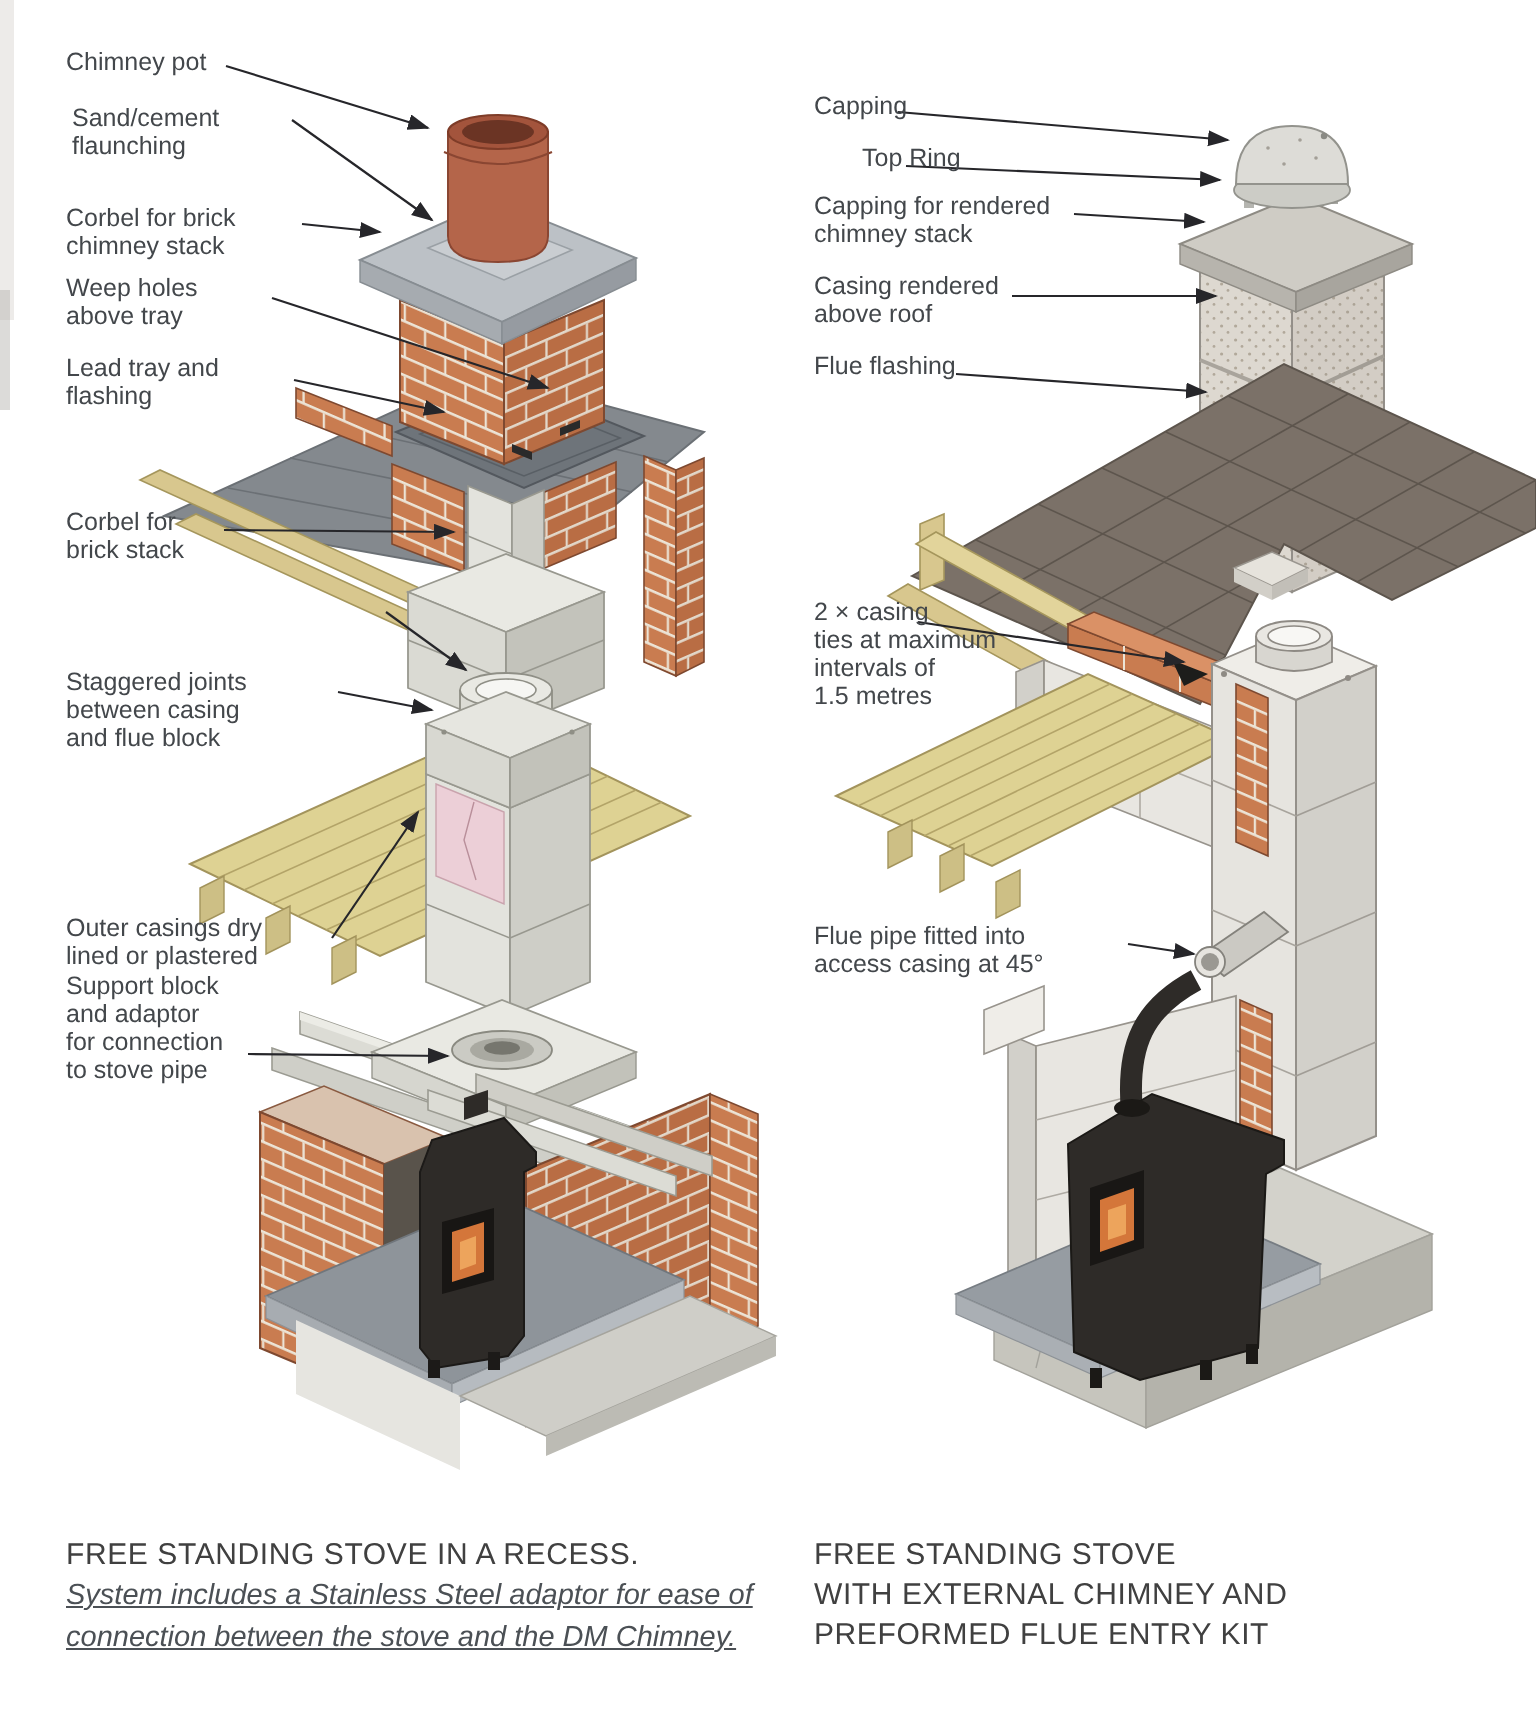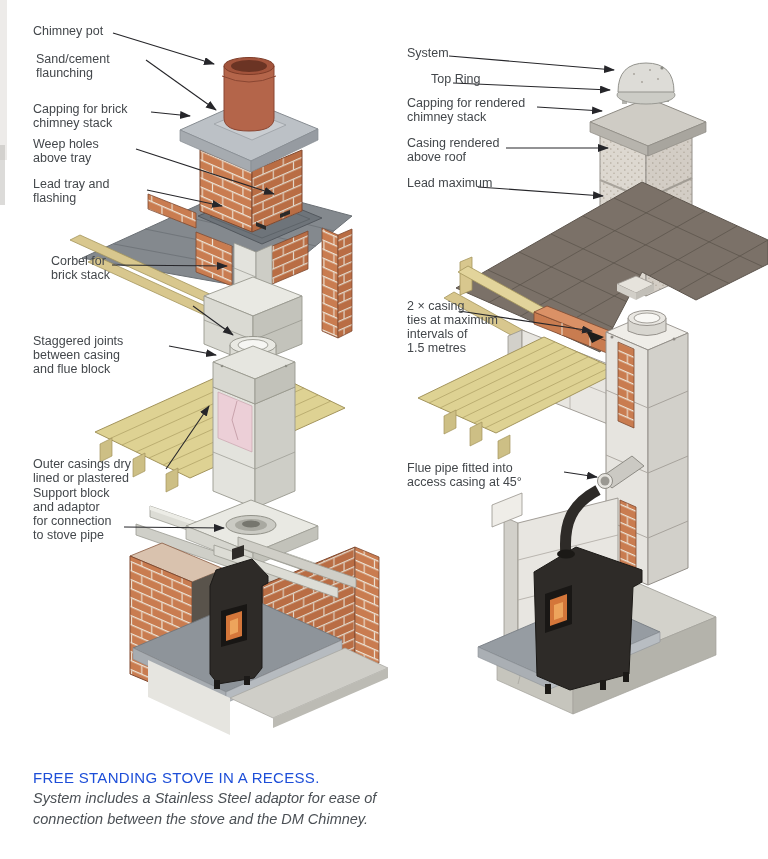--- a/index.html
+++ b/index.html
@@ -1,24 +1,24 @@
 <!DOCTYPE html>
 <html><head>
 <meta charset="utf-8">
 <style>
   html,body{margin:0;padding:0;background:#ffffff;}
   #stage{position:relative;width:768px;height:859px;background:#ffffff;overflow:hidden;
          font-family:"Liberation Sans",sans-serif;}
   #fig{position:absolute;left:0;top:0;width:768px;height:859px;}
   .lbl{position:absolute;font-size:12.5px;line-height:14px;color:#43474b;
        white-space:pre-line;letter-spacing:0;}
-  .cap-title{position:absolute;font-size:15px;line-height:20px;color:#1d4ed8;
+  .cap-title{position:absolute;font-size:15px;line-height:20px;color:#404040;
        letter-spacing:.3px;white-space:pre-line;}
   .cap-body{position:absolute;font-size:14.5px;line-height:21px;color:#4b5055;
-       font-style:italic;white-space:pre-line;}
+       font-style:italic;white-space:pre-line;text-decoration:underline;}
 </style>
 </head>
 <body>
 
 <div id="stage">
 
 <svg id="fig" viewBox="0 0 768 859" xmlns="http://www.w3.org/2000/svg">
   <defs>
     <marker id="ah" markerWidth="12" markerHeight="10" refX="10" refY="4" orient="auto" markerUnits="userSpaceOnUse">
       <path d="M0,0 L11,4 L0,8 Z" fill="#26262a"></path>
@@ -373,49 +373,52 @@
     <line x1="506" y1="148" x2="608" y2="148" marker-end="url(#ah)"></line>
     <line x1="478" y1="187" x2="603" y2="196" marker-end="url(#ah)"></line>
     <line x1="459" y1="311" x2="592" y2="331" marker-end="url(#ah)"></line>
     <line x1="564" y1="472" x2="597" y2="477" marker-end="url(#ah)"></line>
   </g>
 </svg>
 
   <div class="lbl" style="left:33px;top:24px;width:120px">Chimney pot</div>
   <div class="lbl" style="left:36px;top:52px;width:130px">Sand/cement
 flaunching</div>
-  <div class="lbl" style="left:33px;top:102px;width:130px">Capping for brick
+  <div class="lbl" style="left:33px;top:102px;width:130px">Corbel for brick
 chimney stack</div>
   <div class="lbl" style="left:33px;top:177px;width:120px">Lead tray and
 flashing</div>
   <div class="lbl" style="left:33px;top:137px;width:120px">Weep holes
 above tray</div>
-  <div class="lbl" style="left:51px;top:254px;width:110px">Corbel for
+  <div class="lbl" style="left:33px;top:254px;width:110px">Corbel for
 brick stack</div>
   <div class="lbl" style="left:33px;top:334px;width:140px">Staggered joints
 between casing
 and flue block</div>
   <div class="lbl" style="left:33px;top:457px;width:140px">Outer casings dry
 lined or plastered</div>
   <div class="lbl" style="left:33px;top:486px;width:120px">Support block
 and adaptor
 for connection
 to stove pipe</div>
 
-  <div class="lbl" style="left:407px;top:46px;width:110px">System</div>
+  <div class="lbl" style="left:407px;top:46px;width:110px">Capping</div>
   <div class="lbl" style="left:431px;top:72px;width:110px">Top Ring</div>
   <div class="lbl" style="left:407px;top:96px;width:145px">Capping for rendered
 chimney stack</div>
   <div class="lbl" style="left:407px;top:136px;width:130px">Casing rendered
 above roof</div>
-  <div class="lbl" style="left:407px;top:176px;width:120px">Lead maximum</div>
+  <div class="lbl" style="left:407px;top:176px;width:120px">Flue flashing</div>
   <div class="lbl" style="left:407px;top:299px;width:130px">2 × casing
 ties at maximum
 intervals of
 1.5 metres</div>
   <div class="lbl" style="left:407px;top:461px;width:160px">Flue pipe fitted into
 access casing at 45°</div>
 
   <div class="cap-title" style="left:33px;top:768px;width:360px">FREE STANDING STOVE IN A RECESS.</div>
   <div class="cap-body" style="left:33px;top:788px;width:370px">System includes a Stainless Steel adaptor for ease of
 connection between the stove and the DM Chimney.</div>
+  <div class="cap-title" style="left:407px;top:768px;width:290px">FREE STANDING STOVE
+WITH EXTERNAL CHIMNEY AND
+PREFORMED FLUE ENTRY KIT</div>
 
 </div>
 
 </body></html>

